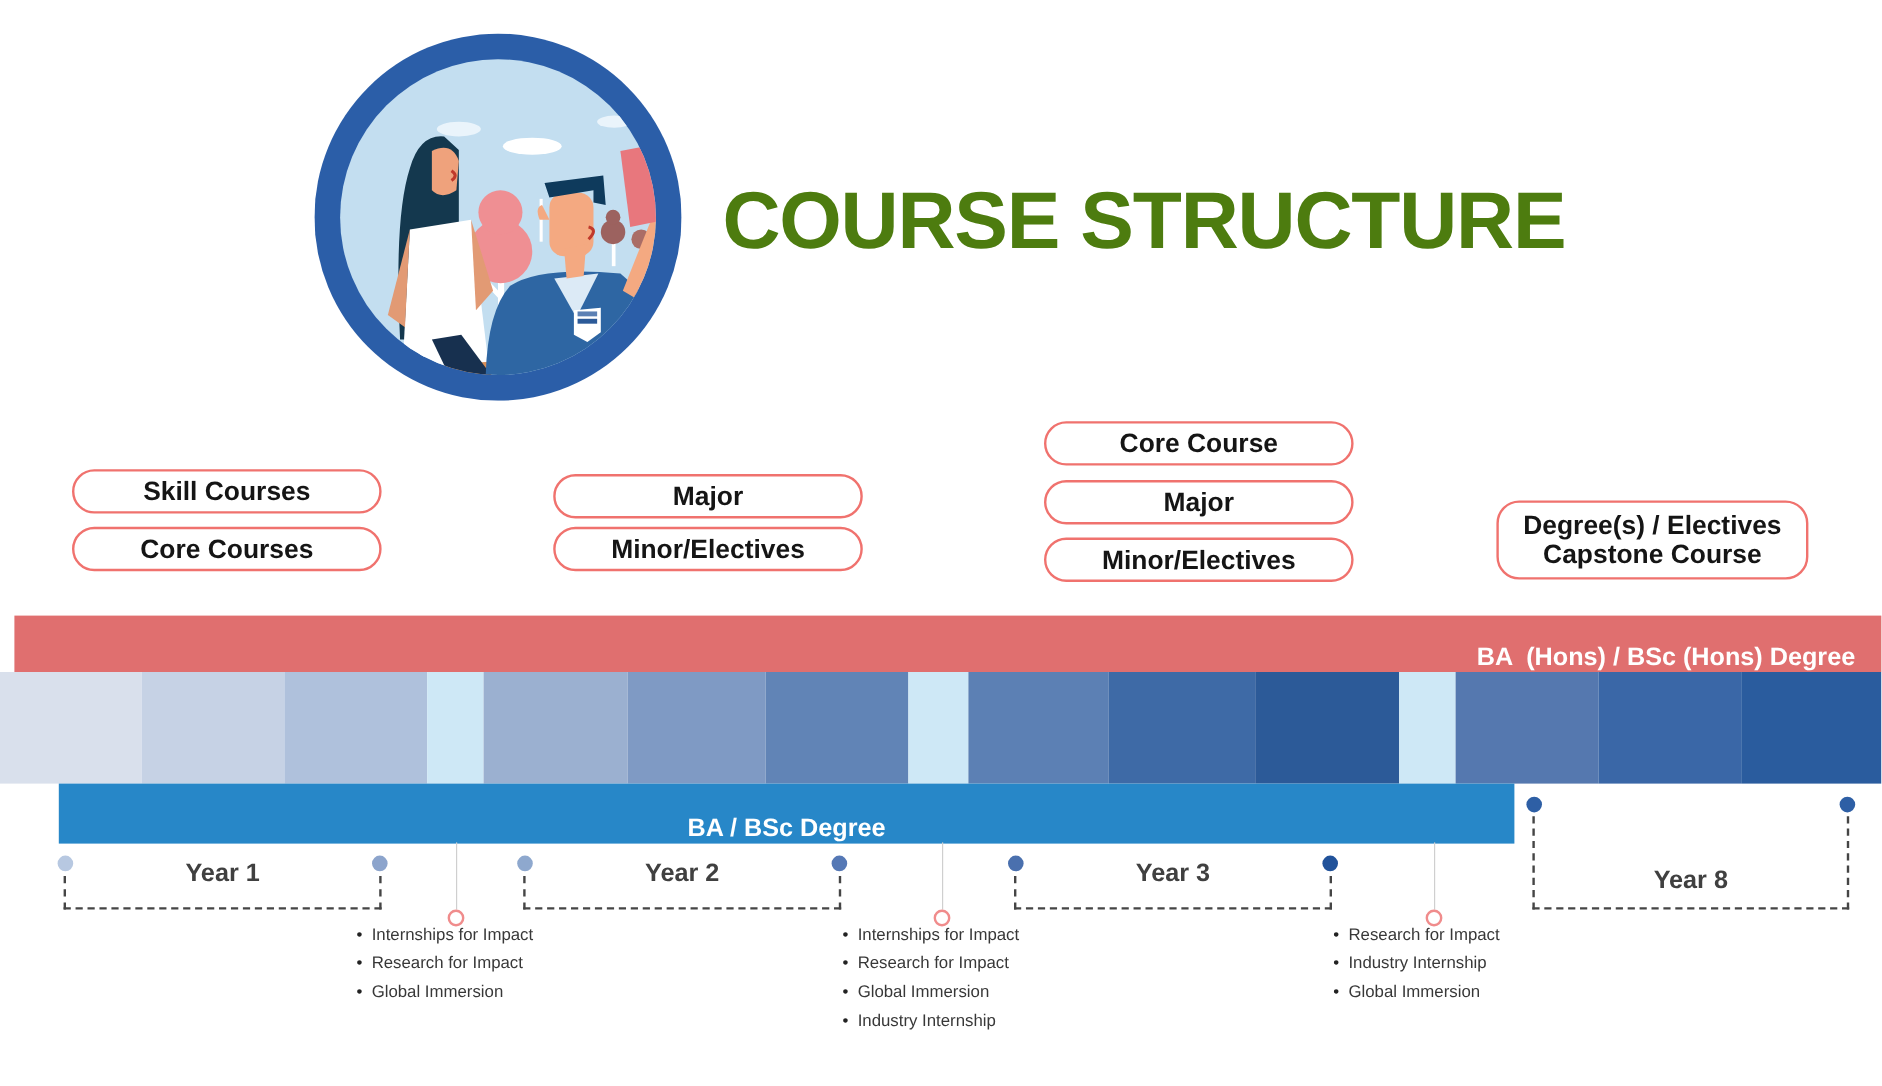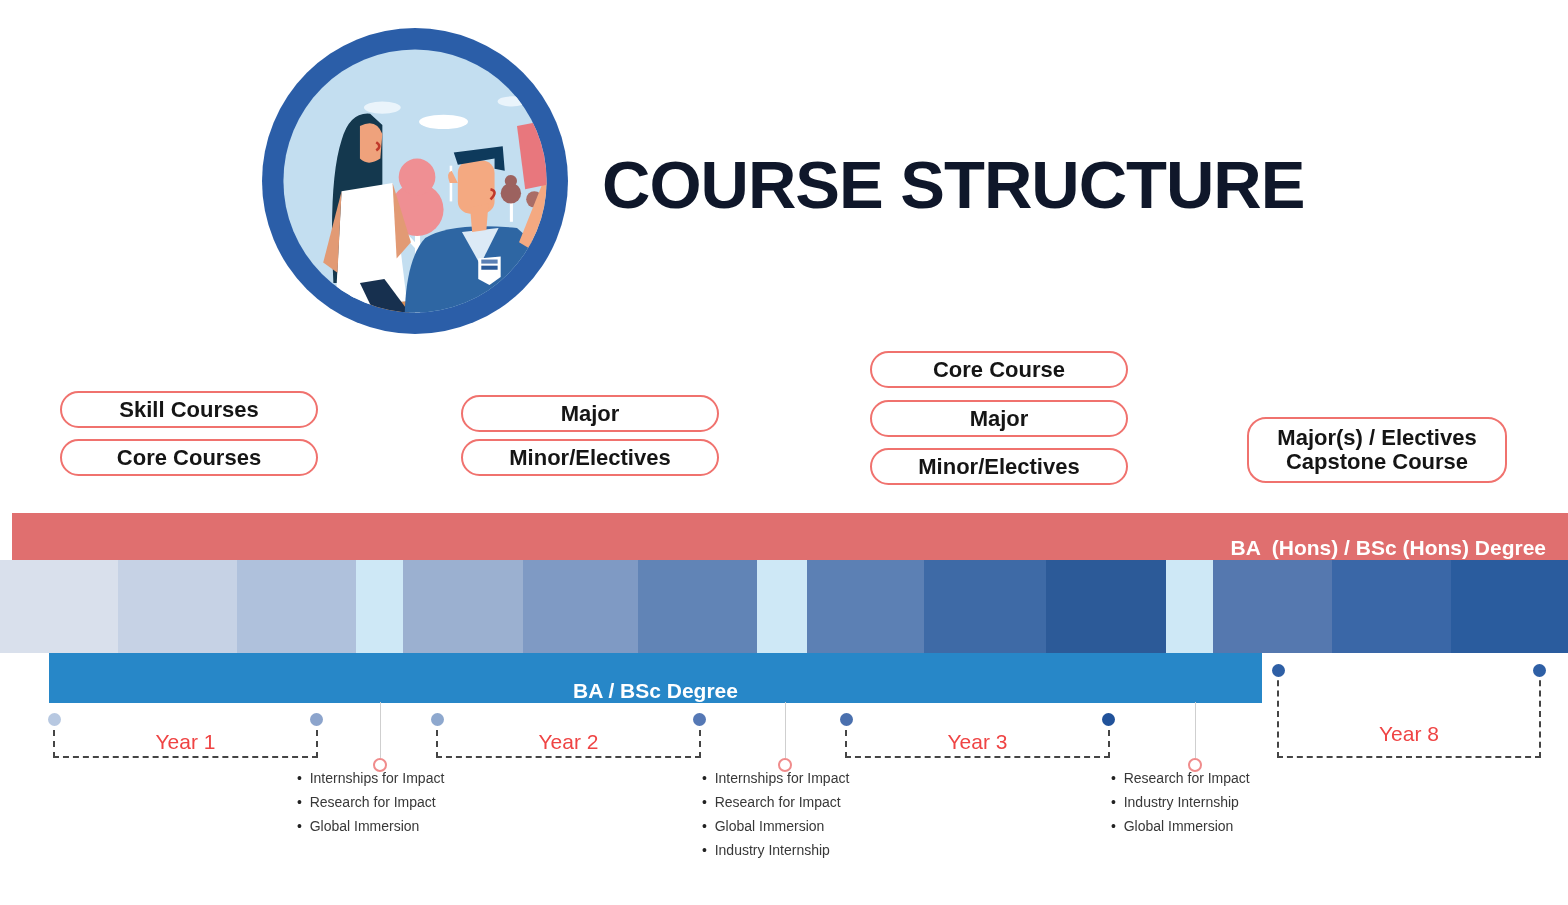--- a/index.html
+++ b/index.html
@@ -3,21 +3,21 @@
 <meta charset="utf-8">
 <style>
   * { margin:0; padding:0; box-sizing:border-box; }
   html,body { background:#fff; }
   body { font-family:"Liberation Sans", sans-serif; }
   .stage { position:relative; width:1568px; height:905px; background:#fff; overflow:hidden; }
 
   .hero { position:absolute; left:262px; top:28px; width:306px; height:306px; }
 
   .page-title { position:absolute; left:602px; top:146px; width:760px;
-    font-size:67px; font-weight:800; letter-spacing:-1px; color:#0f172a; white-space:nowrap; }
+    font-size:67px; font-weight:800; letter-spacing:-1px; color:#4d7c0f; white-space:nowrap; }
 
   .pill { position:absolute; background:#fff; border:2.5px solid #F0726E; border-radius:19px;
     display:flex; align-items:center; justify-content:center; text-align:center;
     font-weight:700; font-size:22px; color:#151515; }
   .pill.two-line { flex-direction:column; line-height:24px; }
 
   .bar { position:absolute; left:12px; display:flex; align-items:flex-end; }
   .bar-honours { top:513px; width:1568px; height:47px; justify-content:flex-end; }
   .bar-honours .bar-label { padding-right:34px; white-space:pre; }
   .bar-degree { top:653px; width:1213px; height:50px; justify-content:center; }
@@ -31,21 +31,21 @@
     border:2px solid #F08C8C; border-radius:50%; background:#fff; }
 
   .year { position:absolute; border-left:2px dashed #454545; border-right:2px dashed #454545;
     border-bottom:2px dashed #454545; }
   .year-low { top:719px; height:39px; }
   .year-high { top:670px; height:88px; }
   .year .dot { position:absolute; width:13px; height:13px; border-radius:50%; top:-6px; }
   .year .dot-l { left:-7px; }
   .year .dot-r { right:-7px; }
   .year .year-label { position:absolute; width:100%; text-align:center; top:-3px;
-    font-size:21px; font-weight:400; color:#ef4444;margin-top:14px; }
+    font-size:21px; font-weight:700; color:#404040; }
   .year-high .year-label { top:auto; bottom:10px; }
 
   .milestones { position:absolute; top:770px; list-style:none; }
   .milestones li { font-size:14px; color:#383838; margin-bottom:8px; white-space:nowrap; }
   .milestones li::before { content:"\2022\00a0\00a0"; color:#222; }
 </style>
 </head>
 <body>
 
 <div class="stage">
@@ -113,21 +113,21 @@
   <div class="pill" style="left:60px; top:391px; width:258px; height:37px;">Skill Courses</div>
 
   <div class="pill" style="left:461px; top:395px; width:258px; height:37px;">Major</div>
   <div class="pill" style="left:461px; top:439px; width:258px; height:37px;">Minor/Electives</div>
 
   <div class="pill" style="left:870px; top:351px; width:258px; height:37px;">Core Course</div>
   <div class="pill" style="left:870px; top:400px; width:258px; height:37px;">Major</div>
   <div class="pill" style="left:870px; top:448px; width:258px; height:37px;">Minor/Electives</div>
 
   <div class="pill two-line" style="left:1247px; top:417px; width:260px; height:66px;">
-    <span>Major(s) / Electives</span>
+    <span>Degree(s) / Electives</span>
     <span>Capstone Course</span>
   </div>
 
   <div class="bar bar-honours" id="honours-bar" style="background: rgb(224, 111, 111);">
     <span class="bar-label">BA  (Hons) / BSc (Hons) Degree</span>
   </div>
 
   <div class="timeline" id="timeline">
       <div class="seg" style="width: 118px; background: rgb(217, 224, 236);"></div>
       <div class="seg" style="width: 119px; background: rgb(198, 210, 229);"></div>

